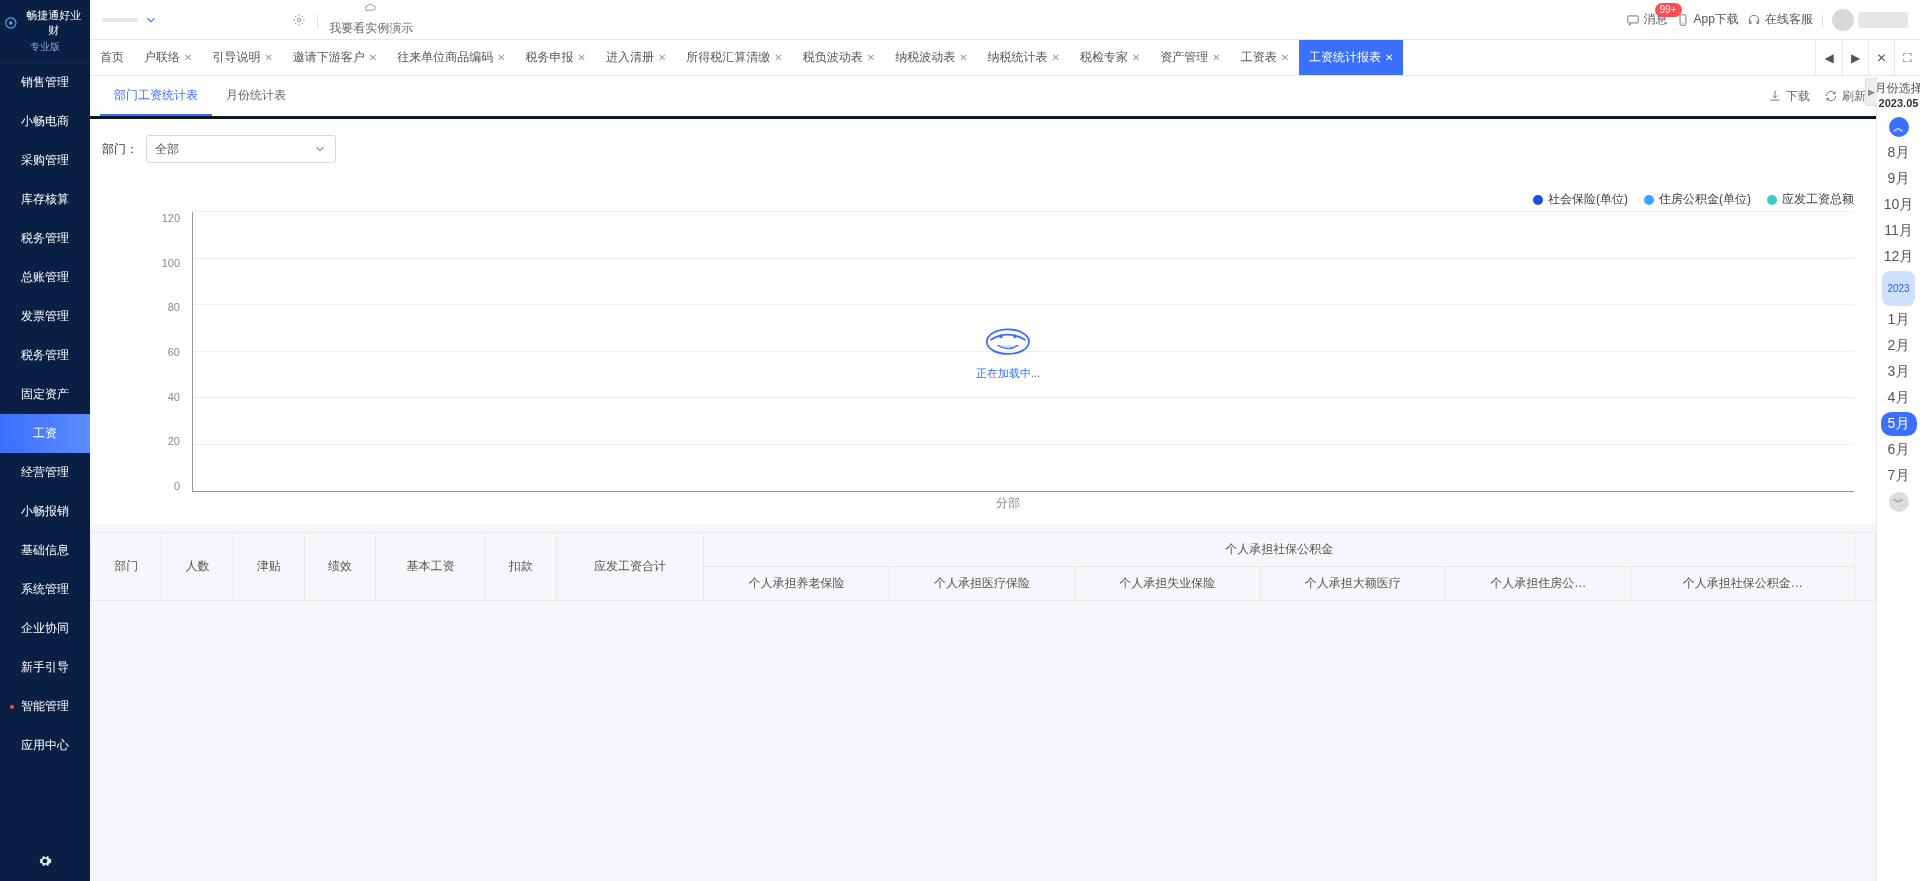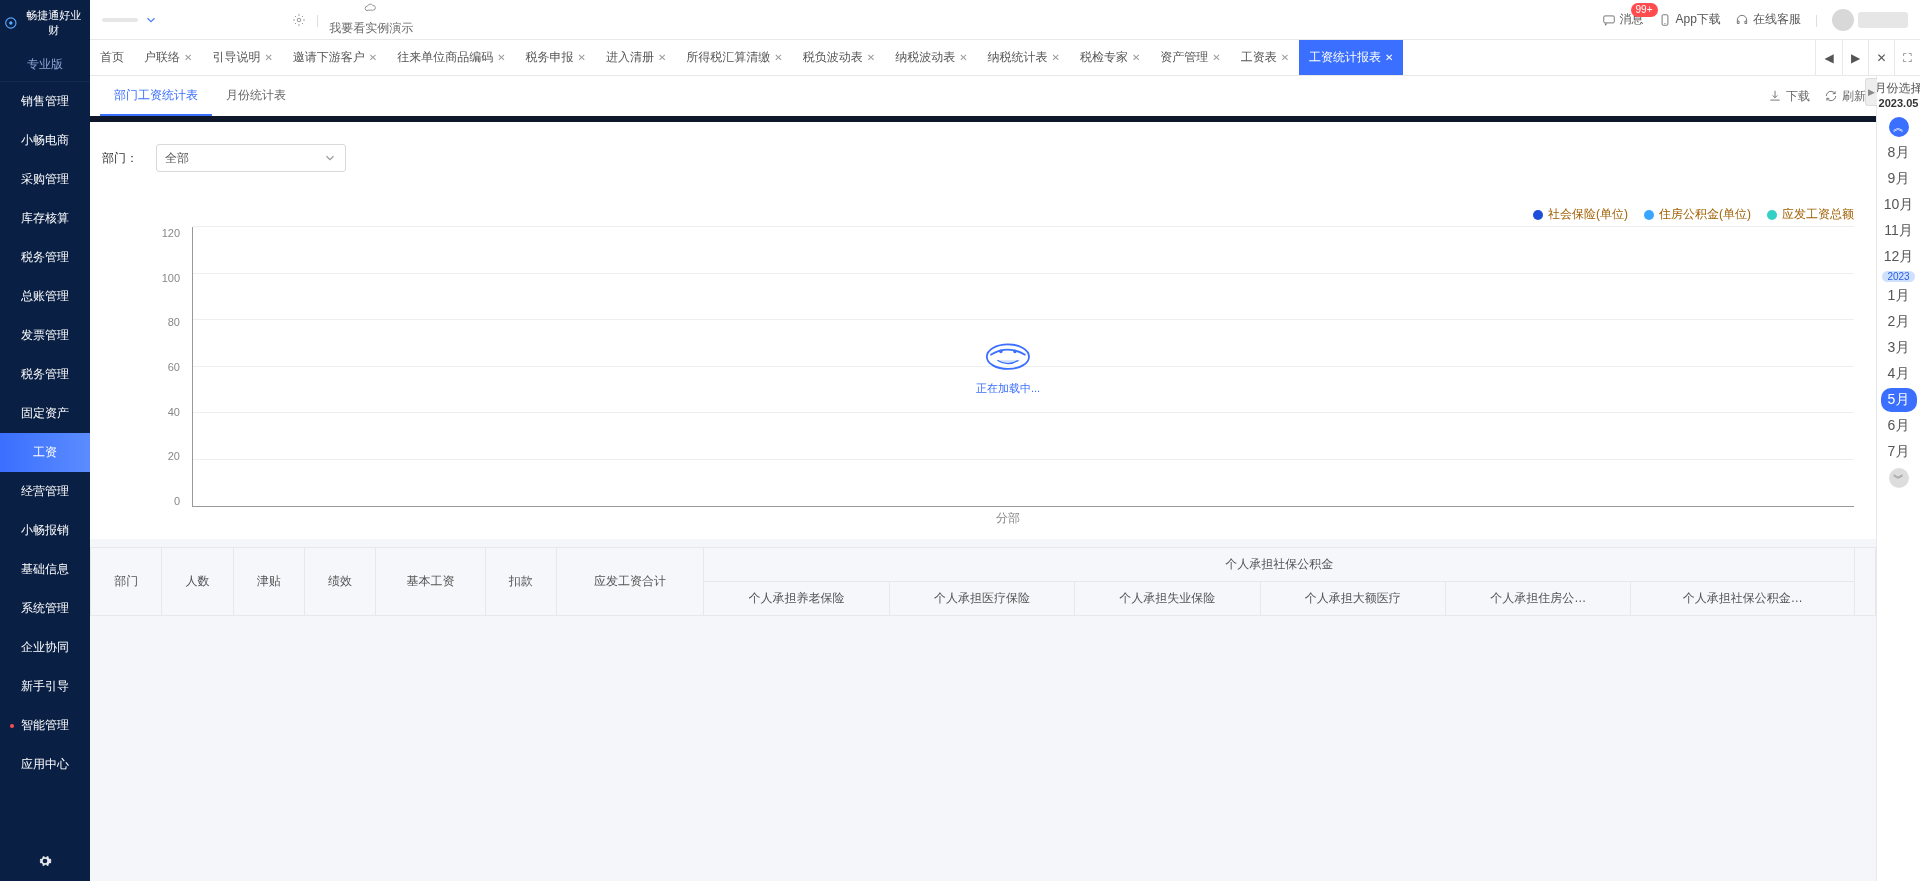--- a/index.html
+++ b/index.html
@@ -3,36 +3,36 @@
 <meta charset="utf-8">
 <style>
 * { margin: 0; padding: 0; box-sizing: border-box; }
 body { font-family: "Microsoft YaHei", Arial, sans-serif; font-size: 12px; color: #333; background: #fff; overflow: hidden; }
 .app { display: flex; height: 881px; width: 1920px; }
 
 
 .sidebar { width: 90px; background: #0a1f44; color: #fff; display: flex; flex-direction: column; }
 .logo-area { padding: 8px 4px; text-align: center; border-bottom: 1px solid rgba(255,255,255,0.05); }
 .logo-area .logo-row { display: flex; align-items: center; justify-content: center; gap: 4px; font-size: 11px; }
-.logo-area .sub { font-size: 12px; color: #8ba3d0; margin-top: 18px; }
+.logo-area .sub { font-size: 10px; color: #8ba3d0; margin-top: 2px; }
 .sidebar-menu { flex: 1; overflow-y: auto; }
 .sidebar-item { padding: 11px 18px; text-align: center; font-size: 12px; cursor: pointer; position: relative; }
 .sidebar-item.active { background: linear-gradient(90deg, #3a6fff, #5b8cff); }
 .sidebar-item .dot { position: absolute; left: 10px; top: 50%; transform: translateY(-50%); width: 4px; height: 4px; border-radius: 50%; background: #ff4d4f; }
 .sidebar-footer { padding: 10px; text-align: center; color: #fff; }
 
 
 .main { flex: 1; display: flex; flex-direction: column; min-width: 0; }
 
 
 .topbar { height: 40px; display: flex; align-items: center; border-bottom: 1px solid #e8e8e8; padding: 0 12px; gap: 10px; }
 .org-select { display: flex; align-items: center; gap: 6px; color: #666; min-width: 180px; }
 .org-name { background: #e6e6e6; border-radius: 3px; padding: 2px 18px; color: #888; }
 .topbar .demo-link { display: flex; align-items: center; gap: 4px; color: #666; cursor: pointer; flex-direction: column; }
-.topbar-right { margin-left: auto; display: flex; align-items: center; gap: 14px; color: #555; }
+.topbar-right { margin-left: auto; display: flex; align-items: center; gap: 8px; color: #555; }
 .topbar-right .item { display: flex; align-items: center; gap: 4px; cursor: pointer; position: relative; }
 .badge { position: absolute; top: -8px; right: -14px; background: #ff4d4f; color: #fff; border-radius: 8px; padding: 0 5px; font-size: 10px; line-height: 14px; }
 .avatar { width: 22px; height: 22px; border-radius: 50%; background: #d8d8d8; }
 .user-block { background: #e6e6e6; border-radius: 3px; width: 50px; height: 16px; }
 
 
 .tabsrow { height: 36px; display: flex; align-items: stretch; border-bottom: 1px solid #e8e8e8; position: relative; }
 .tabs-scroll { flex: 1; display: flex; align-items: center; overflow: hidden; }
 .tab { padding: 0 10px; height: 100%; display: flex; align-items: center; gap: 4px; color: #555; white-space: nowrap; cursor: pointer; }
 .tab.active { background: #3a6fff; color: #fff; }
@@ -48,26 +48,26 @@
 
 
 .subtabs-row { background: #fff; display: flex; align-items: center; height: 40px; padding: 0 10px; }
 .subtabs { display: flex; }
 .subtab { padding: 10px 14px; cursor: pointer; color: #666; border-bottom: 2px solid transparent; }
 .subtab.active { color: #3a6fff; border-bottom-color: #3a6fff; }
 .subtabs-actions { margin-left: auto; display: flex; gap: 14px; color: #666; }
 .subtabs-actions .act { display: flex; align-items: center; gap: 4px; cursor: pointer; }
 
 
-.filters { background: #fff; padding: 22px 12px; display: flex; align-items: center; gap: 18px; border-top: 6px solid #0f172a; }
+.filters { background: #fff; padding: 16px 12px; display: flex; align-items: center; gap: 8px; border-top: 3px solid #0f172a; }
 .select { border: 1px solid #d9d9d9; border-radius: 3px; height: 28px; display: flex; align-items: center; padding: 0 8px; min-width: 190px; justify-content: space-between; color: #555; cursor: pointer; background: #fff; }
 
 
 .chart-card { background: #fff; margin: 0; padding: 8px 12px 12px 12px; position: relative; }
-.legend { display: flex; justify-content: flex-end; gap: 16px; padding: 4px 10px; color: #a16207; }
+.legend { display: flex; justify-content: flex-end; gap: 16px; padding: 4px 10px; color: #404040; }
 .legend .li { display: flex; align-items: center; gap: 5px; }
 .legend .dot { width: 10px; height: 10px; border-radius: 50%; }
 .chart { position: relative; height: 300px; margin-left: 60px; margin-right: 10px; }
 .y-axis { position: absolute; left: -4px; top: 0; bottom: 20px; display: flex; flex-direction: column; justify-content: space-between; color: #888; font-size: 11px; text-align: right; width: 28px; }
 .y-axis div { transform: translateX(-6px); }
 .plot { position: absolute; left: 30px; right: 0; top: 0; bottom: 20px; border-left: 1px solid #999; border-bottom: 1px solid #999; }
 .gridline { position: absolute; left: 0; right: 0; border-top: 1px solid #eee; }
 .x-label { position: absolute; bottom: 0; left: 50%; transform: translateX(-50%); color: #888; }
 .loading { position: absolute; left: 50%; top: 45%; transform: translate(-50%, -50%); text-align: center; color: #3a6fff; font-size: 11px; }
 .loading-icon { width: 54px; height: 44px; margin: 0 auto 6px; }
@@ -80,21 +80,21 @@
 
 .month-panel { width: 44px; background: #fff; border-left: 1px solid #e8e8e8; display: flex; flex-direction: column; align-items: center; padding: 4px 0; position: relative; }
 .month-handle { position: absolute; left: -12px; top: 2px; width: 12px; height: 28px; background: #eee; border: 1px solid #ddd; border-right: none; border-radius: 3px 0 0 3px; display: flex; align-items: center; justify-content: center; color: #888; font-size: 9px; cursor: pointer; }
 .month-panel .title { font-size: 12px; color: #555; white-space: nowrap; }
 .month-panel .year-cur { font-size: 11px; color: #333; font-weight: bold; margin-bottom: 4px; }
 .month-panel .navbtn { width: 20px; height: 20px; border-radius: 50%; background: #3a6fff; color: #fff; display: flex; align-items: center; justify-content: center; margin: 4px 0; cursor: pointer; font-size: 11px; }
 .month-panel .navbtn.gray { background: #ddd; color: #888; }
 .month-panel .months { display: flex; flex-direction: column; gap: 2px; align-items: center; }
 .month-panel .month { width: 36px; text-align: center; padding: 3px 0; font-size: 14px; color: #555; cursor: pointer; border-radius: 10px; }
 .month-panel .month.active { background: #3a6fff; color: #fff; }
-.month-panel .yeartag { font-size: 10px; background: #cfe0ff; color: #2a5fdd; border-radius: 8px; padding: 0 5px; margin: 2px 0; }
+.month-panel .yeartag { font-size: 10px; background: #cfe0ff; color: #2a5fdd; border-radius: 8px; padding: 12px 5px; margin: 2px 0; }
 
 .icon-svg { width: 14px; height: 14px; display: inline-block; }
 </style>
 </head>
 <body>
 
 <div class="app">
 
   <aside class="sidebar">
     <div class="logo-area">

